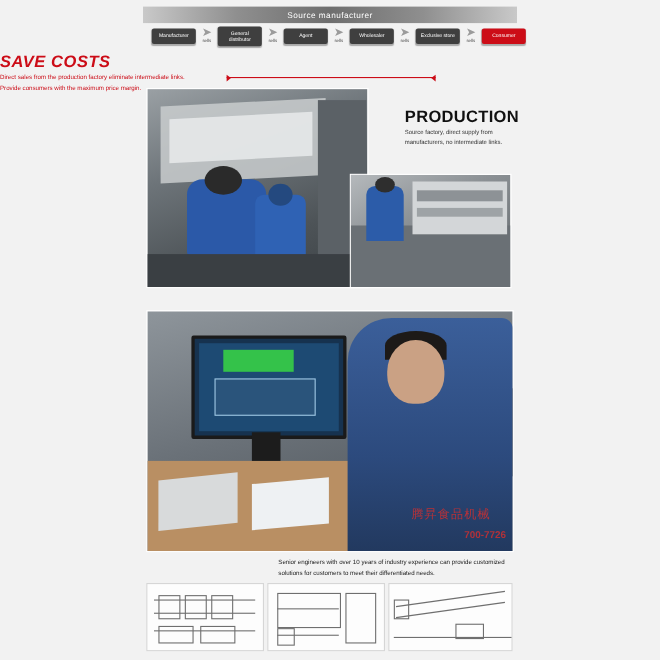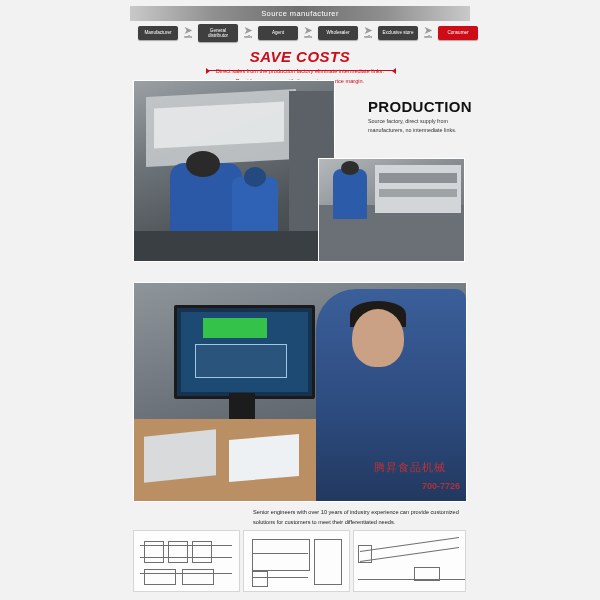--- a/index.html
+++ b/index.html
@@ -59,21 +59,21 @@
   .arrow .glyph{
     display:block;
     color:#9b9b9b;
     font-size:11px;
     line-height:6px;
   }
   .arrow .lbl{display:block;font-size:4px;color:#444;margin-top:1px;}
 
   
   .savecosts{
-    position:absolute;top:48px;left:0;width:600px;text-align:center;
+    position:absolute;top:48px;left:0;width:600px;
   }
   .savecosts .title{
     color:#cc0c17;
     font-weight:bold;
     font-style:italic;
     font-size:15px;
     letter-spacing:.5px;
   }
   .savecosts .sub{
     color:#cc0c17;

